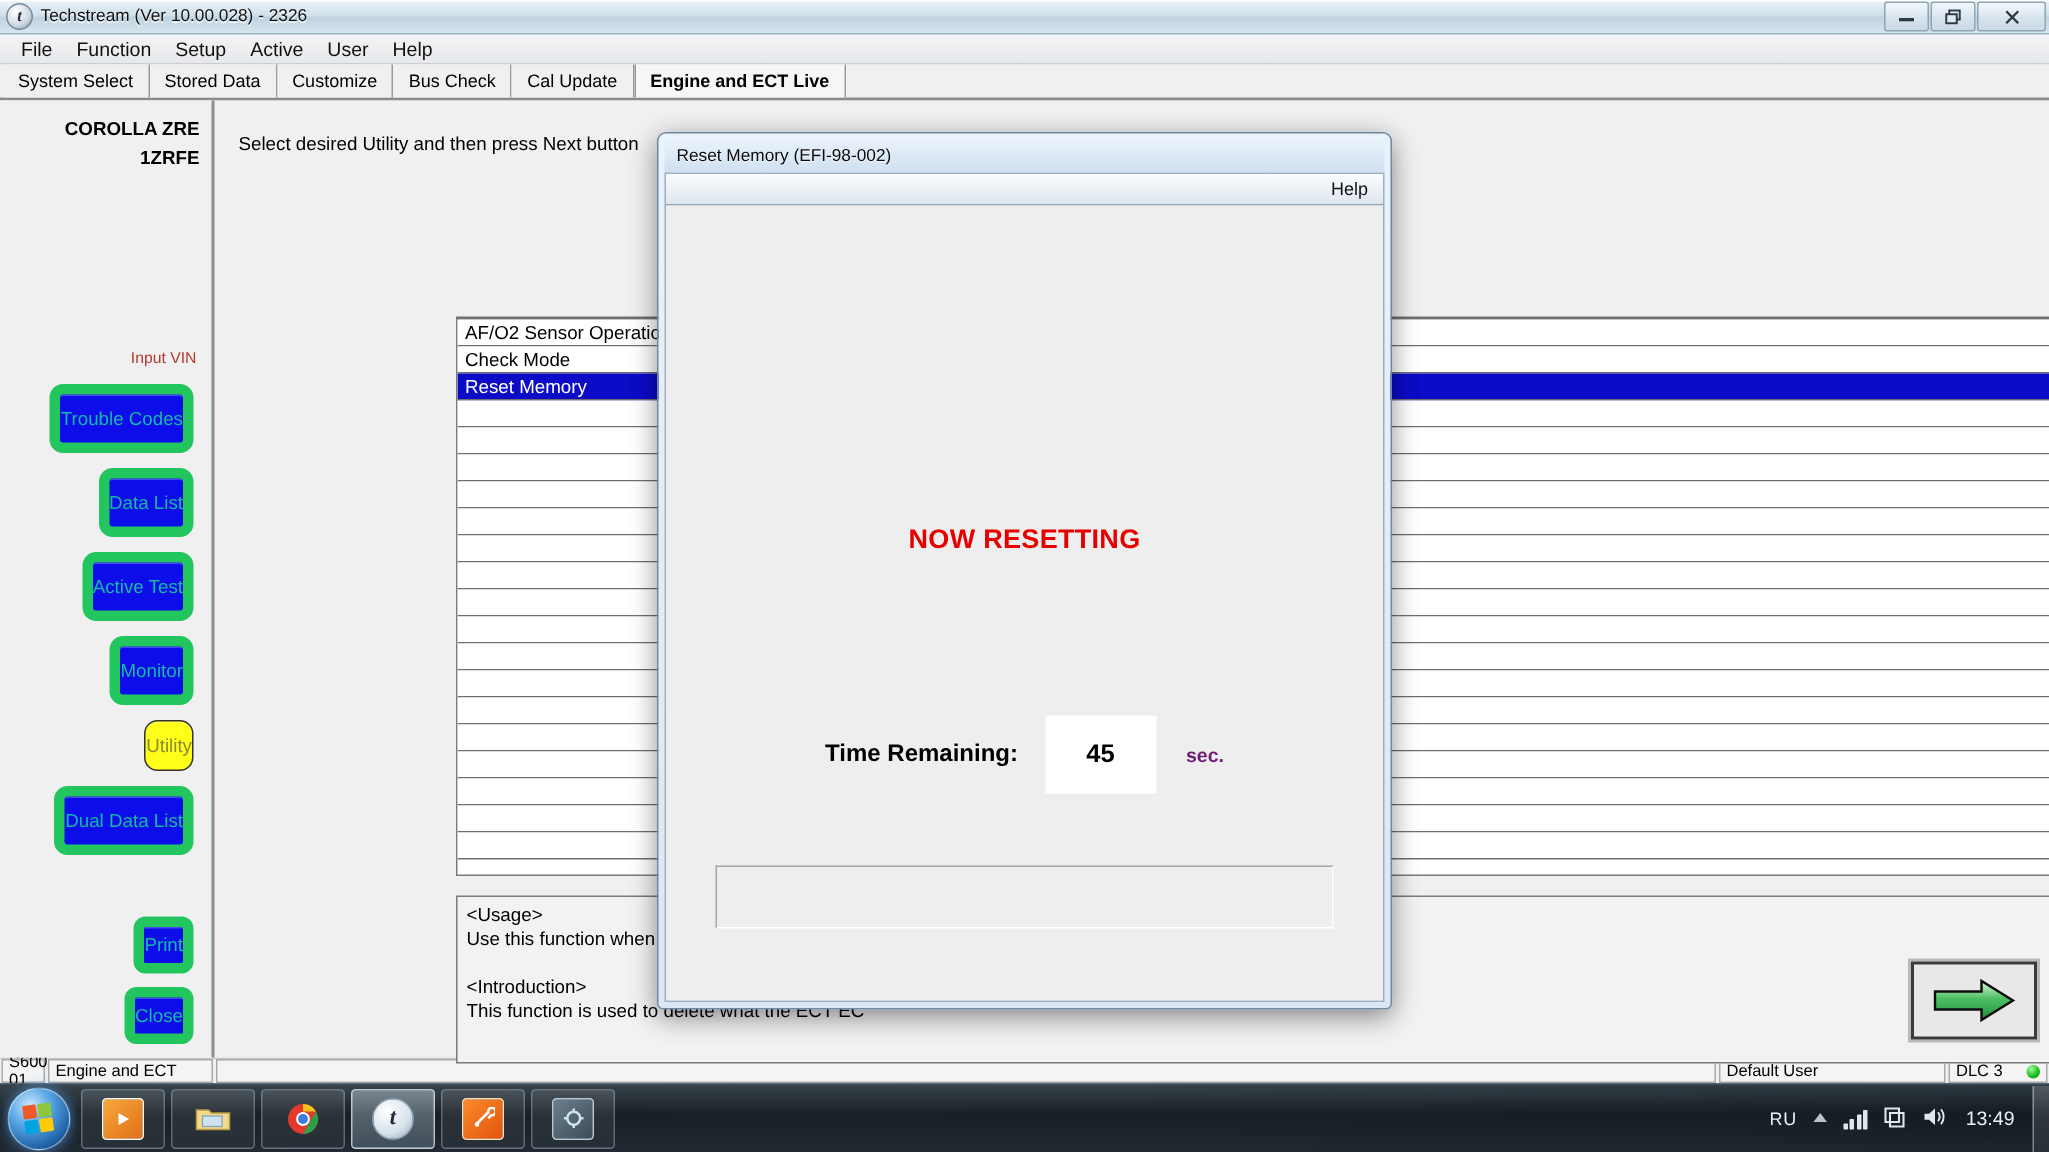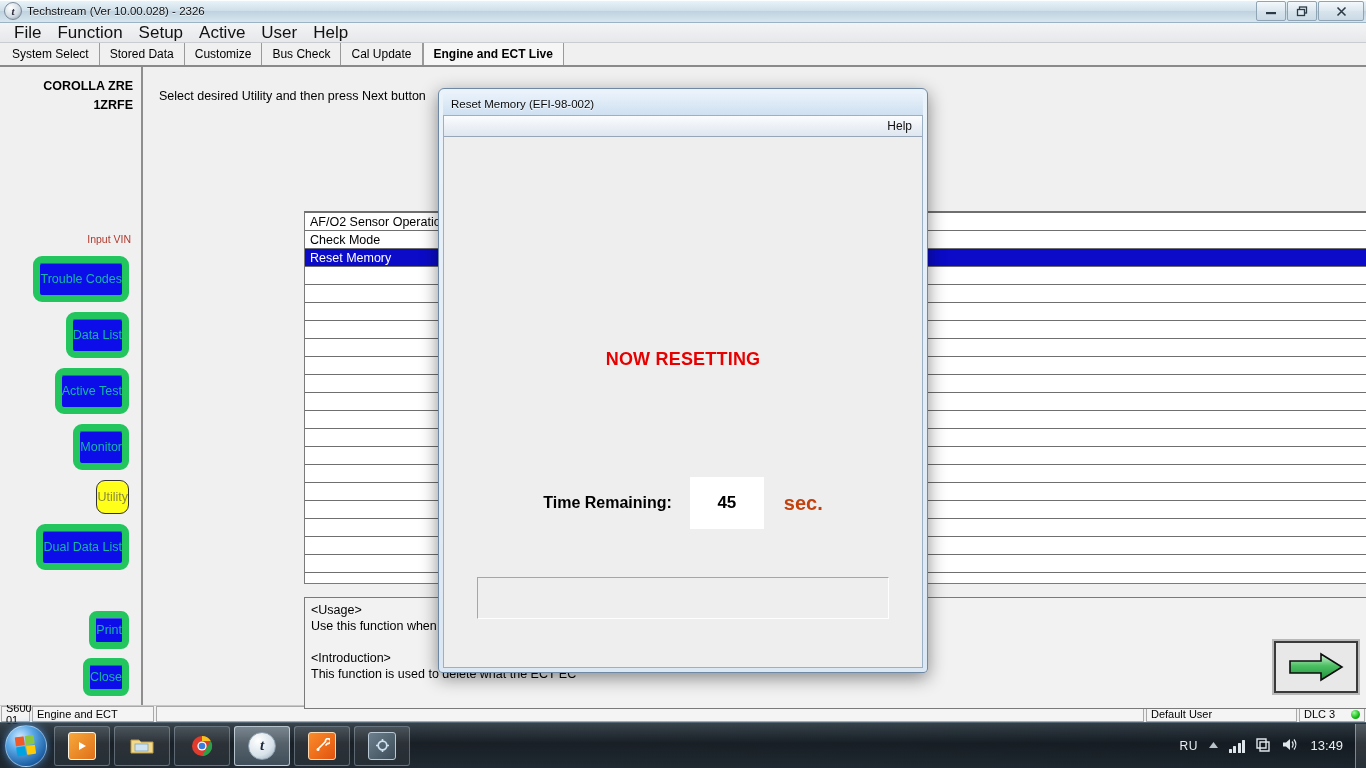--- a/index.html
+++ b/index.html
@@ -69,21 +69,21 @@
 
   
   #menubar {
     height: 19px;
     background: linear-gradient(to bottom,#f3f4f5,#e6e8eb);
     border-bottom: 1px solid #c9ccd1;
     display: flex; align-items: center;
     padding-left: 6px;
   }
   #menubar .mi {
-    font-size: 17px; color: #111; padding: 1px 8px;
+    font-size: 13px; color: #111; padding: 1px 8px;
     font-family: "Liberation Sans", sans-serif;
   }
 
   
   #tabrow {
     height: 24px;
     background: #f0f0f0;
     border-bottom: 2px solid #8a8a8a;
     display: flex; align-items: flex-end;
     padding-left: 2px;
@@ -215,21 +215,21 @@
   }
   #statusbar .cell {
     border: 1px solid #a9a9a9;
     background: #f4f4f4;
     display: flex; align-items: center;
     padding: 0 4px;
     box-sizing: border-box;
     margin: 0 1px;
   }
   #statusbar .cell.code { width: 29px; }
-  #statusbar .cell.sysname { width: 122px; }
+  #statusbar .cell.sysname { width: 110px; }
   #statusbar .cell.wide { flex: 1; }
   #statusbar .cell.user { width: 151px; }
   #statusbar .cell.dlc { width: 66px; justify-content: space-between; }
   .dot-green { width: 9px; height: 9px; border-radius: 50%;
     background: radial-gradient(circle at 35% 30%, #9cff9c, #14b914 60%, #0a8f0a); }
 
   
   #dialog {
     position: absolute;
     left: 438px; top: 88px;
@@ -279,21 +279,21 @@
     display: flex; align-items: center; justify-content: center;
     gap: 0;
   }
   #time-row .lbl { font-size: 16px; font-weight: bold; color: #000; margin-right: 18px; }
   #time-row .val-box {
     width: 74px; height: 52px;
     background: #ffffff;
     display: flex; align-items: center; justify-content: center;
     font-size: 17px; font-weight: bold; color: #000;
   }
-  #time-row .unit { font-size: 20px; font-weight: bold; color: #c2410c; margin-left: 20px; }
+  #time-row .unit { font-size: 13px; font-weight: bold; color: #701a75; margin-left: 20px; }
   #progress-frame {
     position: absolute; left: 33px; right: 33px; top: 440px;
     height: 40px;
     border: 1px solid #a6a6a6;
     border-right-color: #fefefe; border-bottom-color: #fefefe;
     background: #eeeeee;
   }
 
   
   #taskbar {

